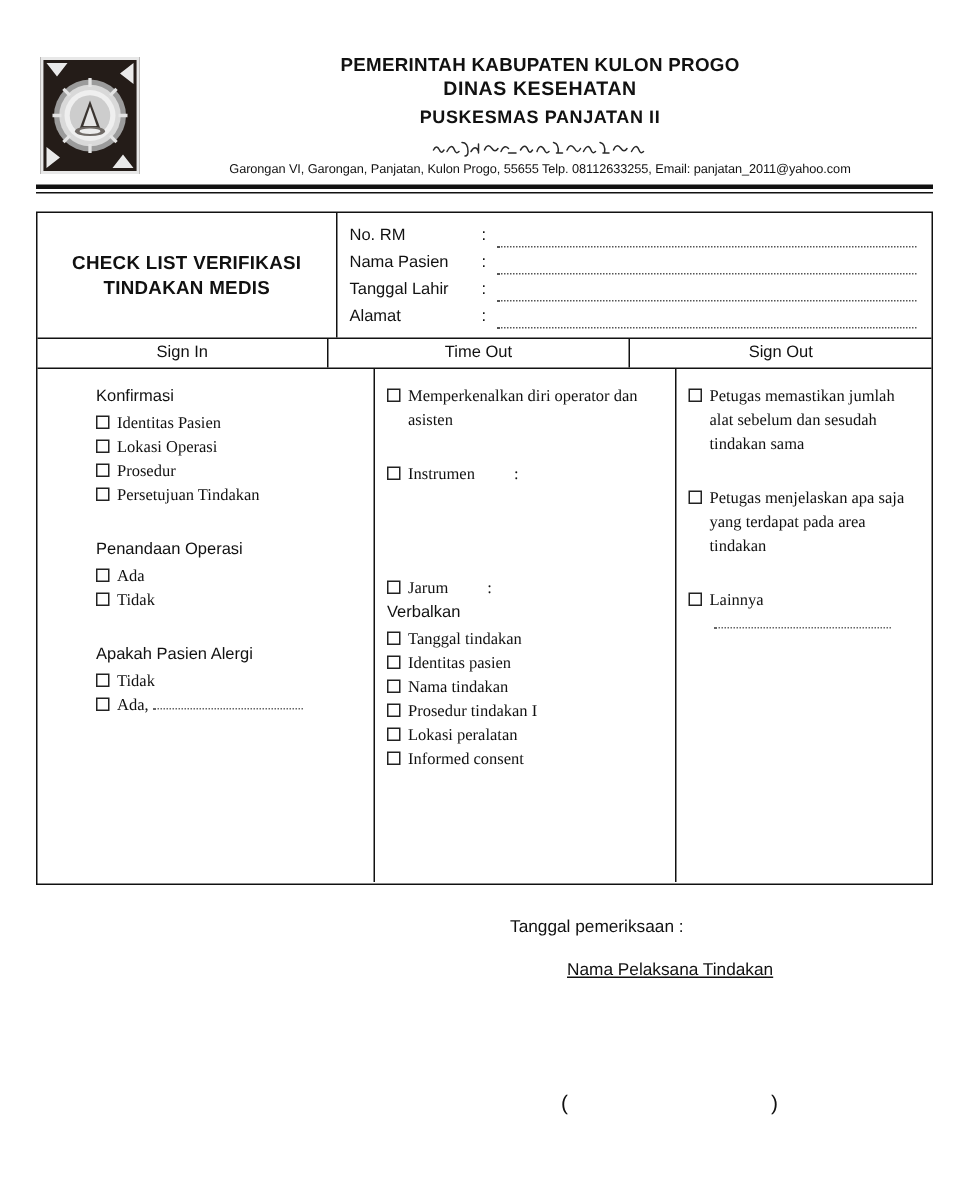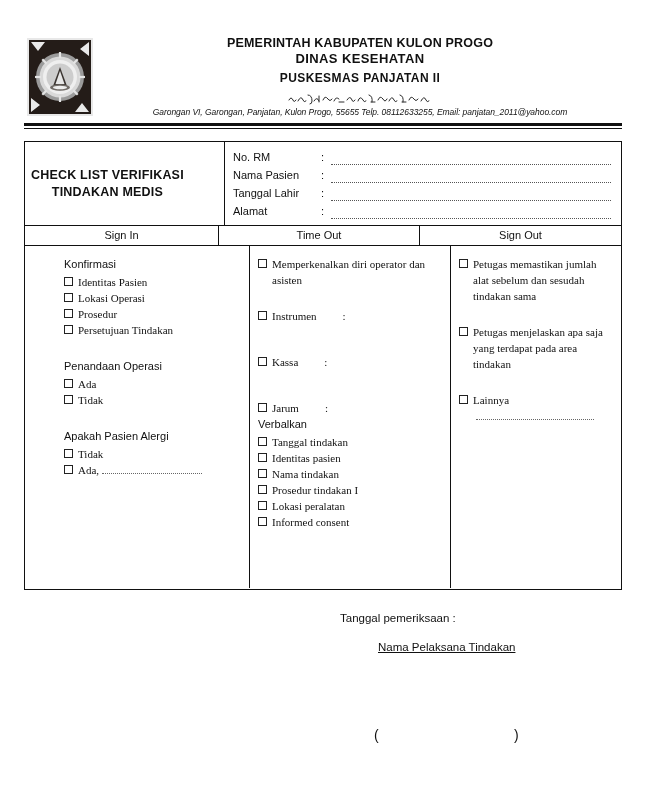--- a/index.html
+++ b/index.html
@@ -70,21 +70,20 @@
     margin-top: 1px;
     position: relative;
   }
   .lh-javanese svg { display: block; margin: 0 auto; }
   .lh-address {
     font-size: 8.5px;
     line-height: 11px;
     letter-spacing: -0.05px;
     white-space: nowrap;
     margin-top: 1px;
-    font-style: italic;
   }
 
   .rule-thick {
     position: absolute;
     left: 24px;
     top: 123px;
     width: 598px;
     height: 3px;
     background: #111111;
   }
@@ -114,20 +113,21 @@
     height: 84px;
     border-bottom: 1.5px solid #111111;
     box-sizing: border-box;
   }
   .title-cell {
     width: 200px;
     box-sizing: border-box;
     border-right: 1.5px solid #111111;
     display: flex;
     align-items: center;
+    justify-content: center;
     text-align: center;
     padding: 0 6px;
   }
   .title-cell .t {
     font-size: 12.5px;
     font-weight: bold;
     line-height: 17px;
     letter-spacing: 0.2px;
   }
   .patient-cell {
@@ -432,26 +432,20 @@
 
       <div class="cbrow">
         <span class="cbox"></span>
         <span class="cbtext">
           <span>Instrumen</span><span class="colonmark">:</span>
         </span>
       </div>
 
       <div class="spacer-lg"></div>
 
-      <div class="cbrow">
-        <span class="cbox"></span>
-        <span class="cbtext">
-          <span>Kassa</span><span class="colonmark">:</span>
-        </span>
-      </div>
 
       <div class="spacer-lg"></div>
 
       <div class="cbrow">
         <span class="cbox"></span>
         <span class="cbtext">
           <span>Jarum</span><span class="colonmark">:</span>
         </span>
       </div>
 

